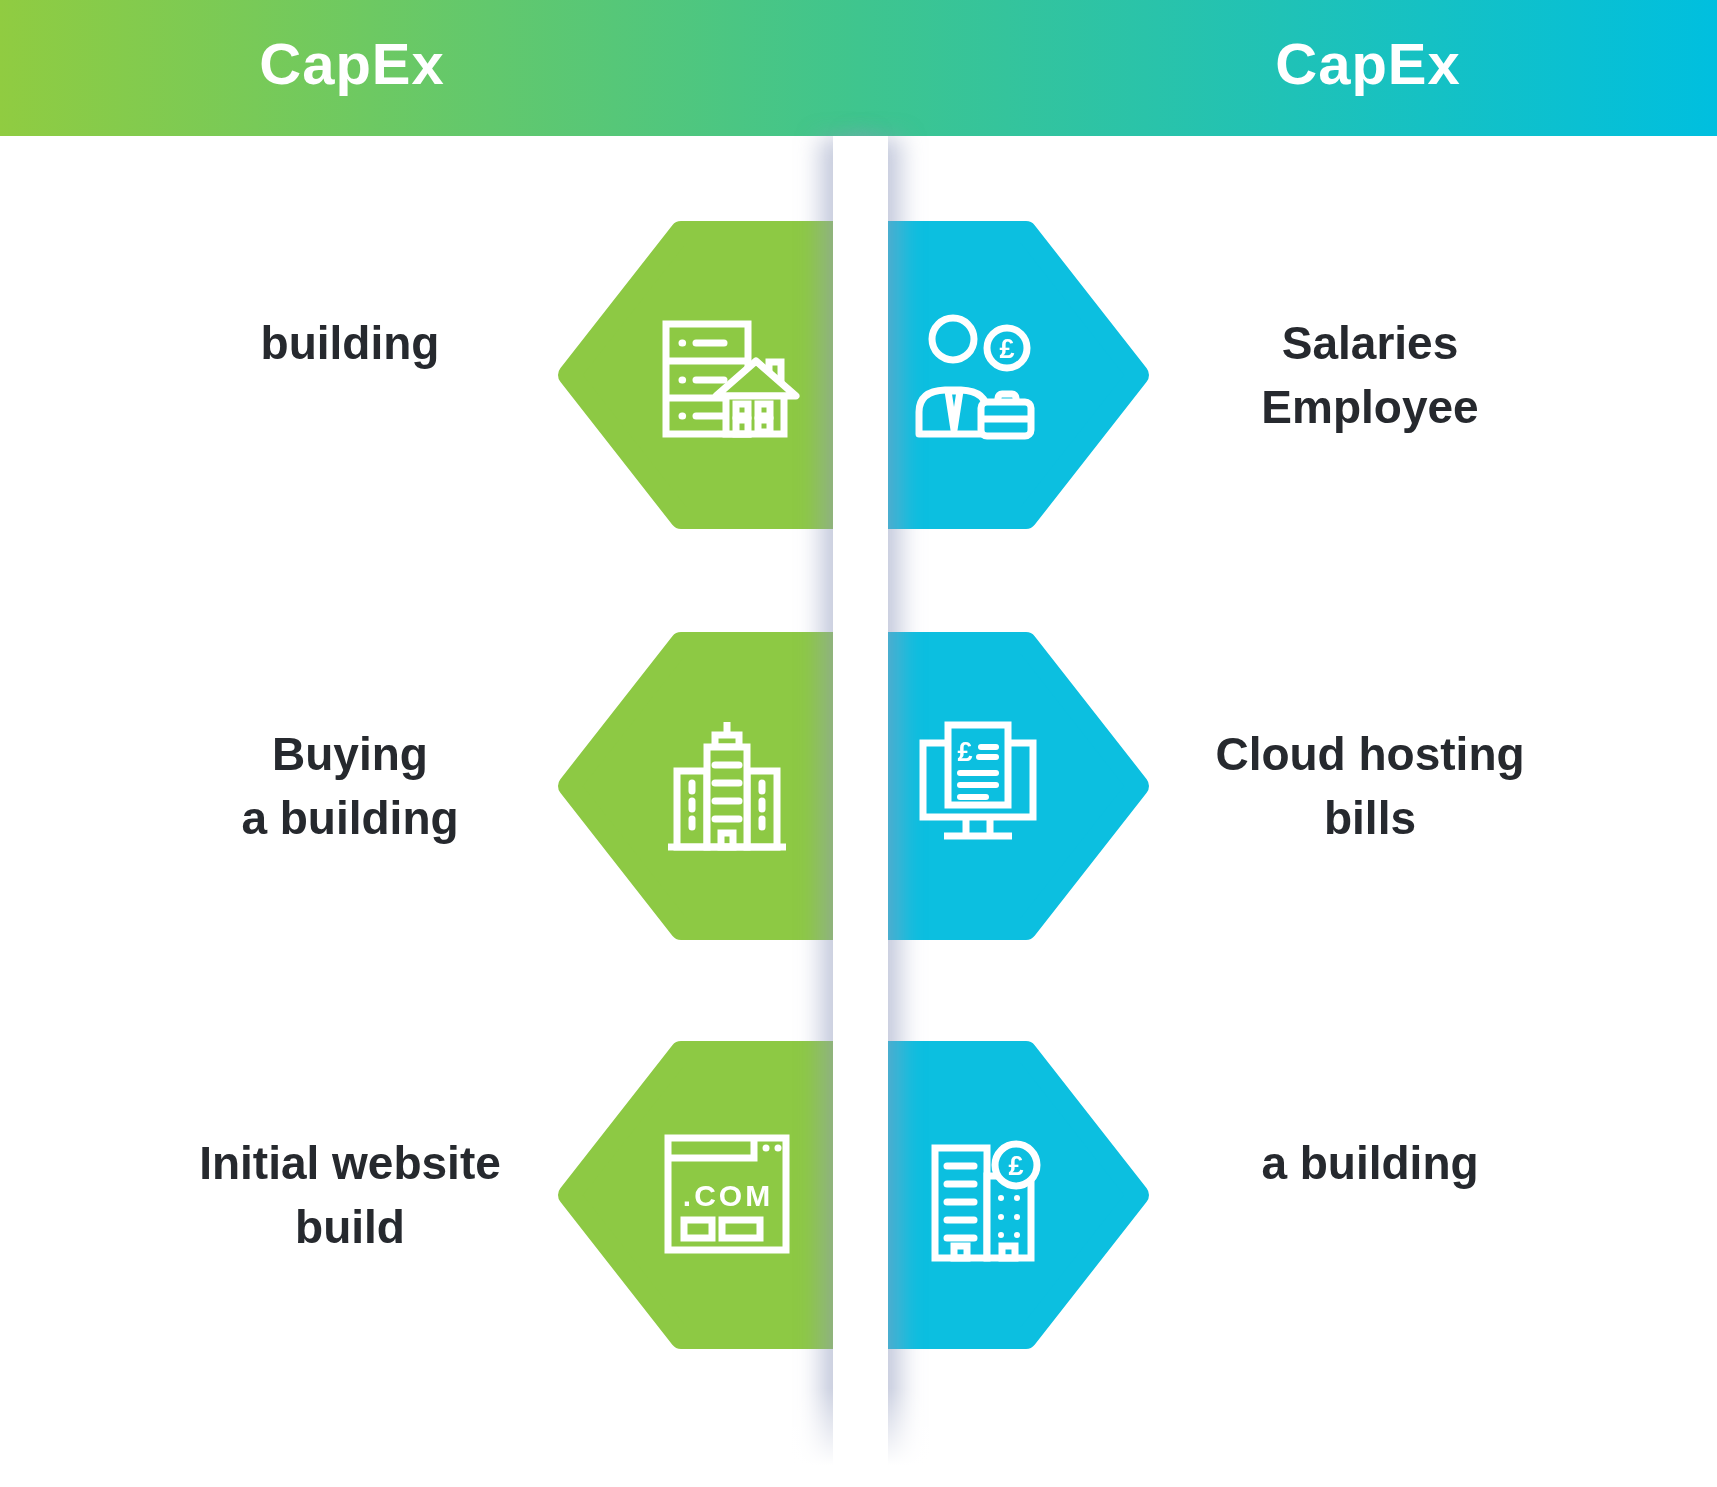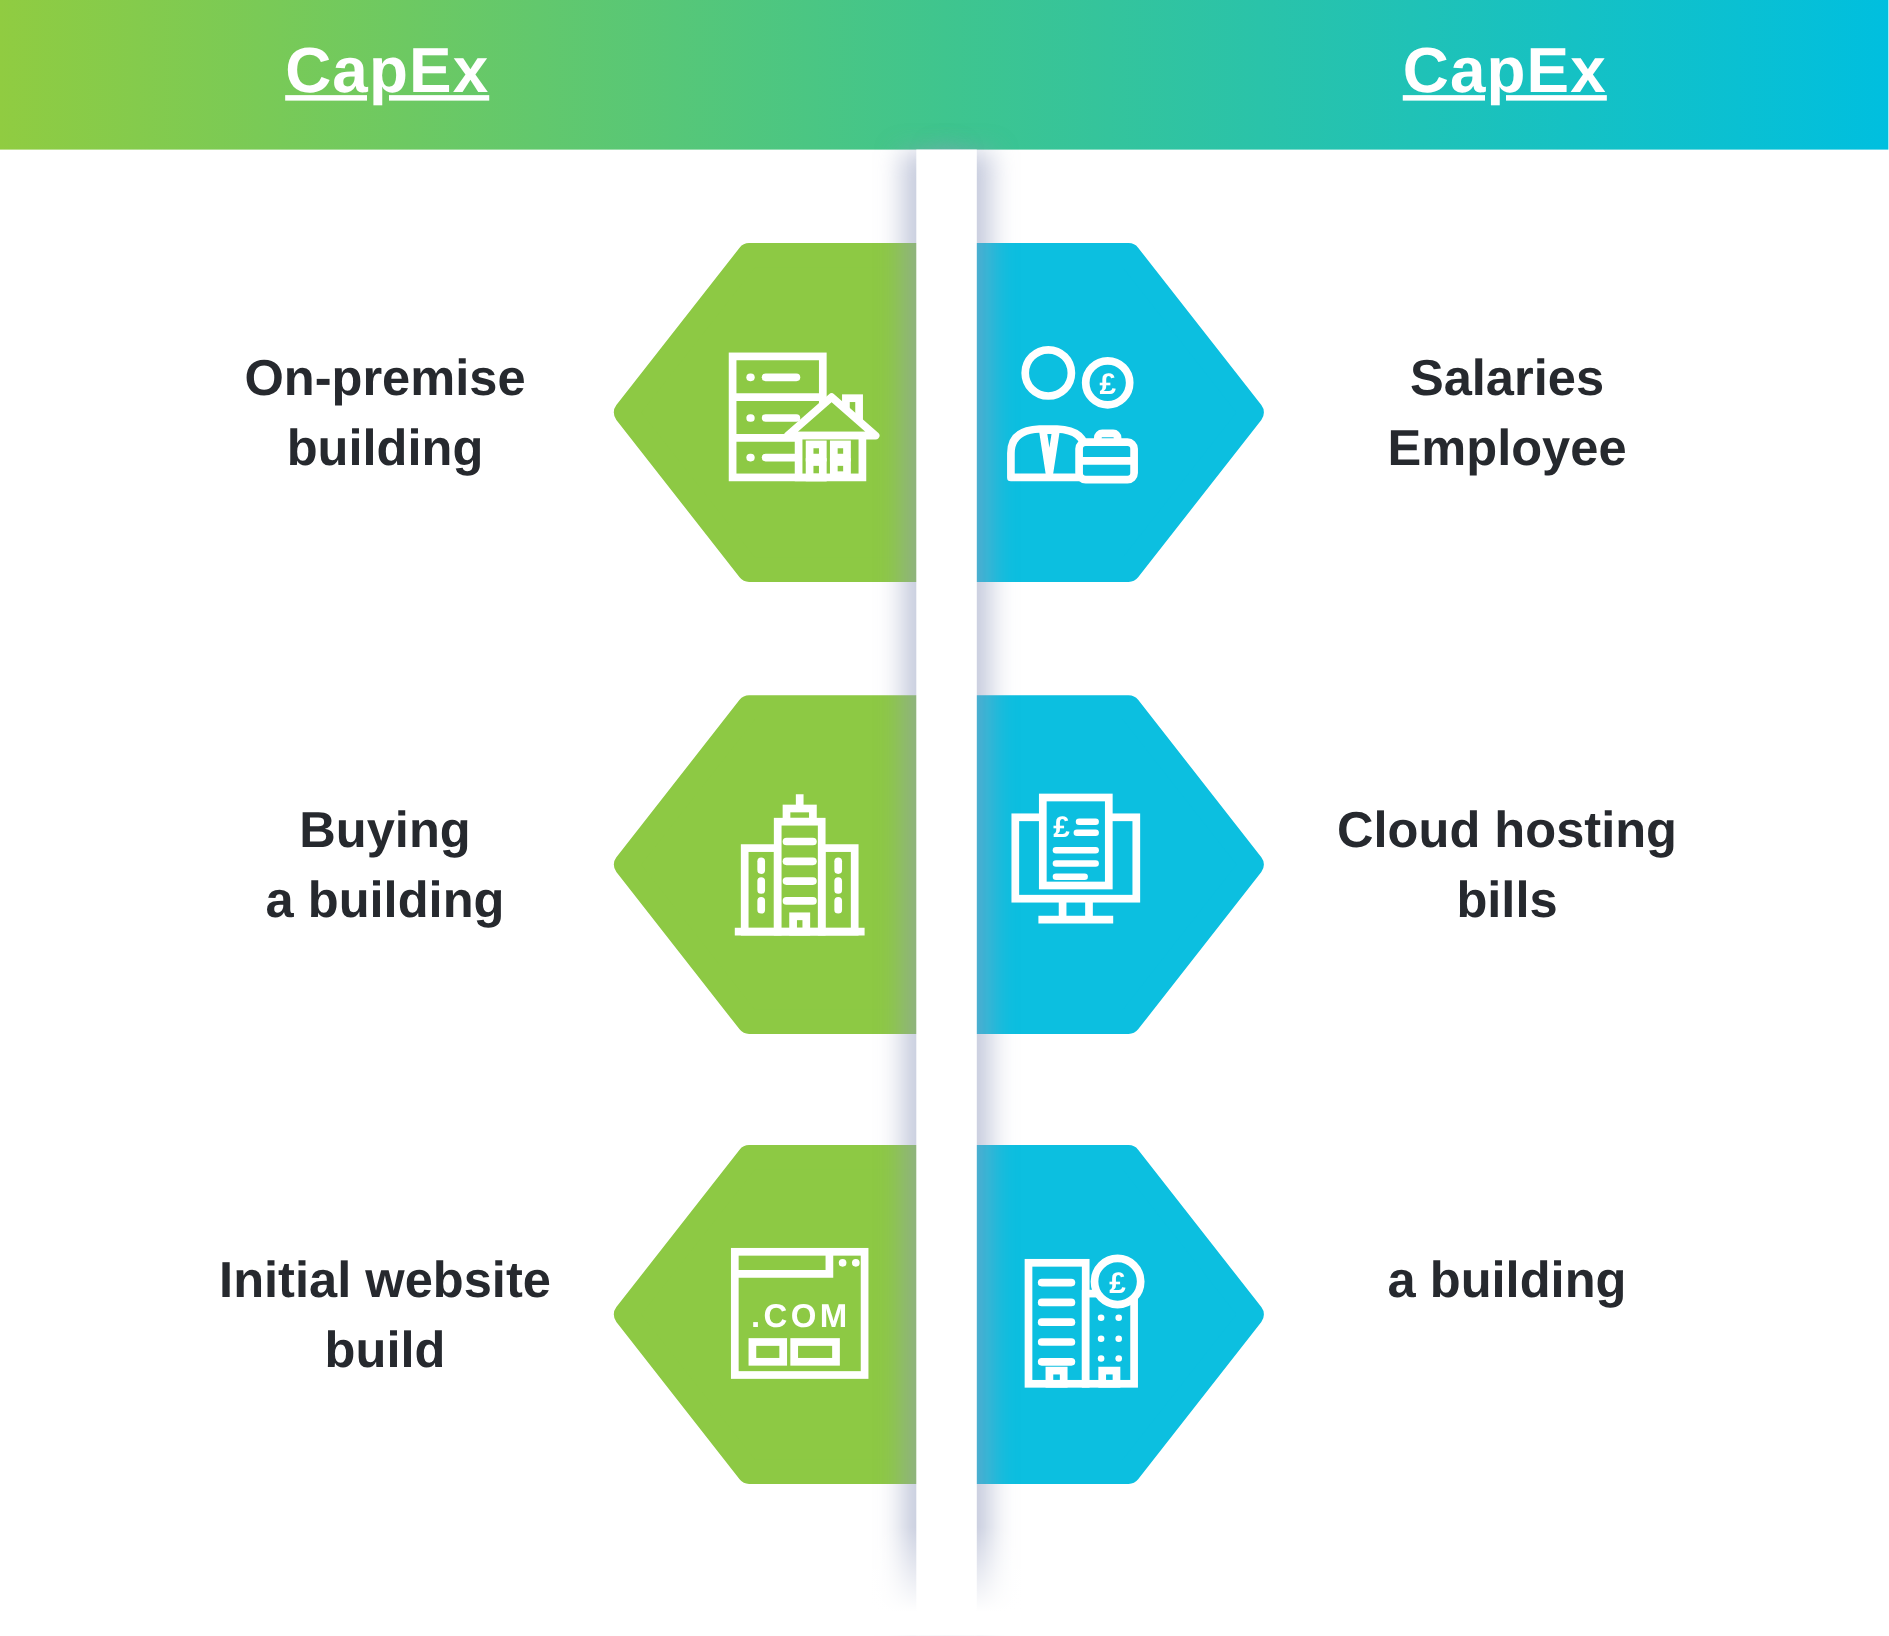--- a/index.html
+++ b/index.html
@@ -11,21 +11,21 @@
   .header{
     position:absolute;left:0;top:0;width:1717px;height:136px;
     background:linear-gradient(90deg,
       var(--header-gradient-left,#90cc41) 0%,
       var(--header-gradient-mid,#3fc58e) 50%,
       var(--header-gradient-right,#00bfdf) 100%);
     z-index:1;
   }
   .header-label{
     position:absolute;top:50%;transform:translate(-50%,-56%);
-    color:#fff;font-size:58px;font-weight:bold;letter-spacing:1px;white-space:nowrap;text-decoration:underline;
+    color:#fff;font-size:58px;font-weight:bold;letter-spacing:1px;white-space:nowrap;
   }
   .header-label.capex{left:352px;}
   .header-label.opex{left:1368px;}
   
   .divider{
     position:absolute;left:833px;top:136px;width:55px;height:1351px;background:#fff;
     box-shadow:-16px 0 22px -2px rgba(148,158,192,.5), 16px 0 22px -2px rgba(148,158,192,.5);
     z-index:5;
   }
   .bottom-fade{
@@ -198,21 +198,20 @@
       <circle cx="98" cy="117" r="3"></circle>
         <circle cx="114" cy="117" r="3"></circle>
     </g>
     <rect x="99" y="128" width="13" height="12" stroke="#fff" stroke-width="7" fill="none"></rect>
     <rect x="51" y="128" width="13" height="12" stroke="#fff" stroke-width="7" fill="none"></rect>
     <circle class="bg-blue" cx="113" cy="47" r="21" stroke="#fff" stroke-width="7"></circle>
     <text x="113" y="57" text-anchor="middle" font-size="27" font-weight="bold" fill="#fff">£</text>
   </svg>
 
   <div class="item-label left r1">
-    <div>On-premise</div>
       <div>building</div>
   </div>
   <div class="item-label right r1">
     <div>Salaries</div>
       <div>Employee</div>
   </div>
   <div class="item-label left r2">
     <div>Buying</div>
       <div>a building</div>
   </div>

